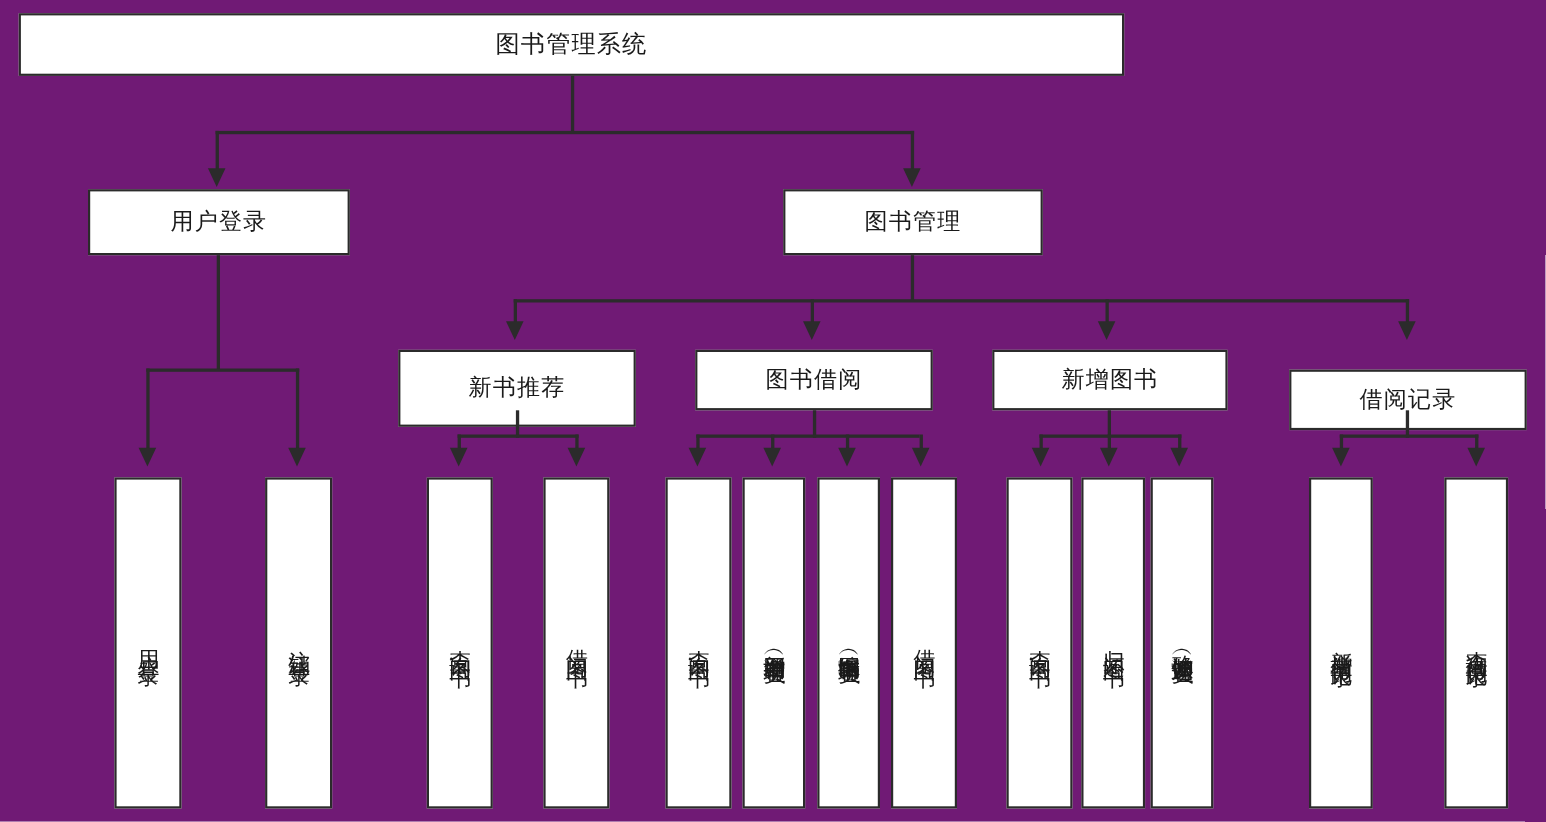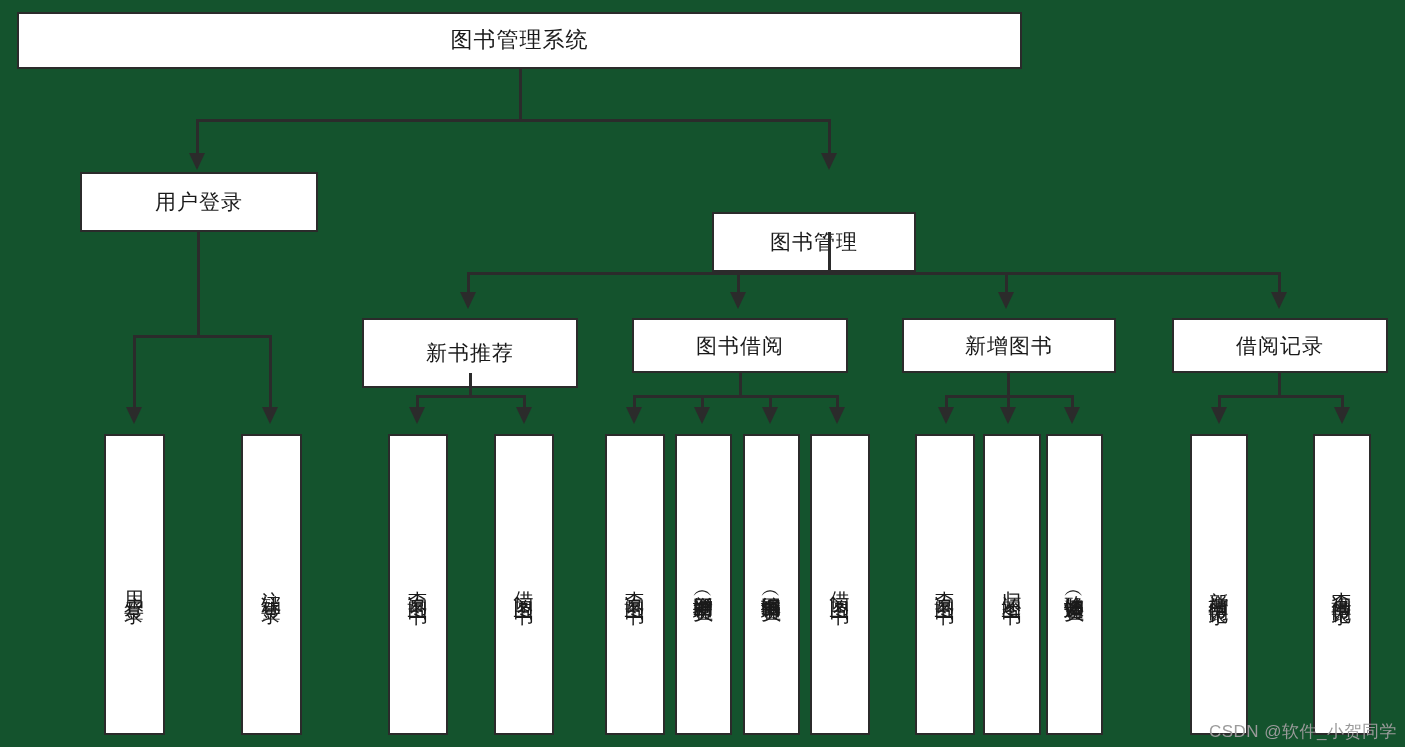--- a/index.html
+++ b/index.html
@@ -5,21 +5,21 @@
 <style>
   html,body{margin:0;padding:0;background:#ffffff;}
   body{
     font-family:"Liberation Sans","DejaVu Sans",sans-serif;
     color:#1f1f1f;
   }
   #canvas{
     position:relative;
     width:1405px;
     height:747px;
-    background:#14532d;
+    background:#701a75;
     overflow:hidden;
   }
   
   .node{
     position:absolute;
     box-sizing:border-box;
     background:#ffffff;
     border:2px solid #2b2b2b;
     display:flex;
     align-items:center;
@@ -88,21 +88,21 @@
   <div class="wire v" style="left:519px;top:69px;width:3px;height:51px;"></div>
   <div class="wire h" style="left:196px;top:119px;width:635px;height:3px;"></div>
   <div class="wire v" style="left:196px;top:119px;width:3px;height:36px;"></div>
   <div class="arrow" style="left:189px;top:153px;"></div>
   <div class="wire v" style="left:828px;top:119px;width:3px;height:36px;"></div>
   <div class="arrow" style="left:821px;top:153px;"></div>
 
   <div class="node h" style="left:80px;top:172px;width:238px;height:60px;">
     <span>用户登录</span>
   </div>
-  <div class="node h" style="left:712px;top:172px;width:204px;height:60px;margin-top:40px;">
+  <div class="node h" style="left:712px;top:172px;width:236px;height:60px;">
     <span>图书管理</span>
   </div>
 
   <div class="wire v" style="left:197px;top:232px;width:3px;height:104px;"></div>
   <div class="wire h" style="left:133px;top:335px;width:139px;height:3px;"></div>
   <div class="wire v" style="left:133px;top:335px;width:3px;height:74px;"></div>
   <div class="arrow" style="left:126px;top:407px;"></div>
   <div class="wire v" style="left:269px;top:335px;width:3px;height:74px;"></div>
   <div class="arrow" style="left:262px;top:407px;"></div>
 
@@ -119,21 +119,21 @@
 
   <div class="node h" style="left:362px;top:318px;width:216px;height:70px;">
     <span>新书推荐</span>
   </div>
   <div class="node h" style="left:632px;top:318px;width:216px;height:55px;text-align:right;">
     <span>图书借阅</span>
   </div>
   <div class="node h" style="left:902px;top:318px;width:214px;height:55px;">
     <span>新增图书</span>
   </div>
-  <div class="node h" style="left:1172px;top:318px;width:216px;height:55px;">
+  <div class="node h" style="left:1172px;top:336px;width:216px;height:55px;">
     <span>借阅记录</span>
   </div>
 
   <div class="wire v" style="left:469px;top:373px;width:3px;height:25px;"></div>
   <div class="wire h" style="left:416px;top:395px;width:110px;height:3px;"></div>
   <div class="wire v" style="left:416px;top:395px;width:3px;height:14px;"></div>
   <div class="arrow" style="left:409px;top:407px;"></div>
   <div class="wire v" style="left:523px;top:395px;width:3px;height:14px;"></div>
   <div class="arrow" style="left:516px;top:407px;"></div>
 
@@ -209,15 +209,14 @@
   </div>
 
   <div class="node v" style="left:1190px;top:434px;width:58px;height:301px;">
     <span class="vtext snug">新增借阅记录</span>
   </div>
 
   <div class="node v" style="left:1313px;top:434px;width:58px;height:301px;">
     <span class="vtext snug">查询借阅记录</span>
   </div>
 
-  <div id="watermark">CSDN @软件_小贺同学</div>
 
 </div>
 
 </body></html>

